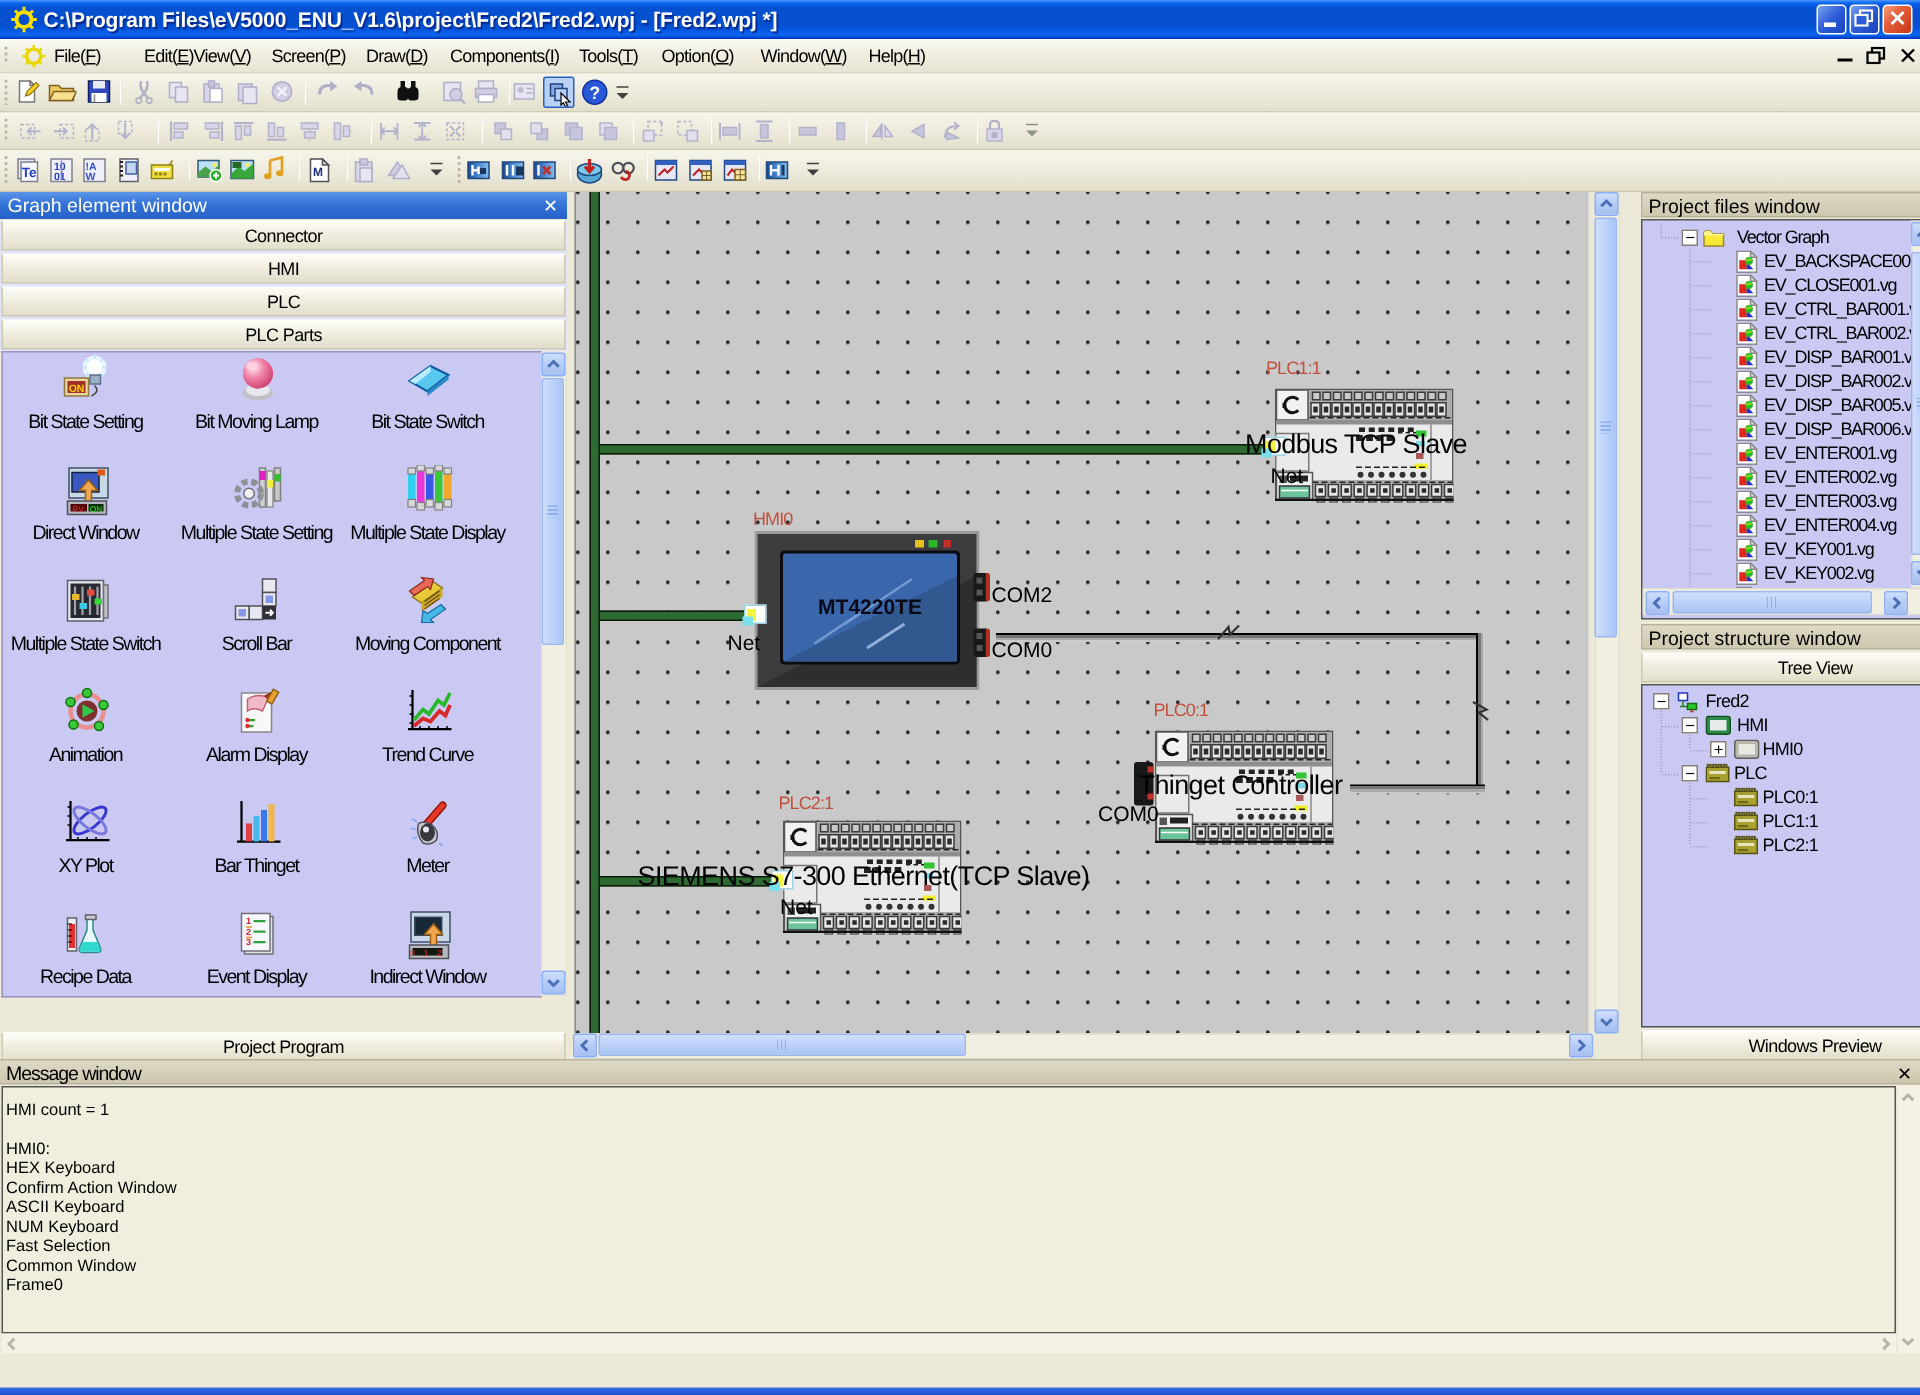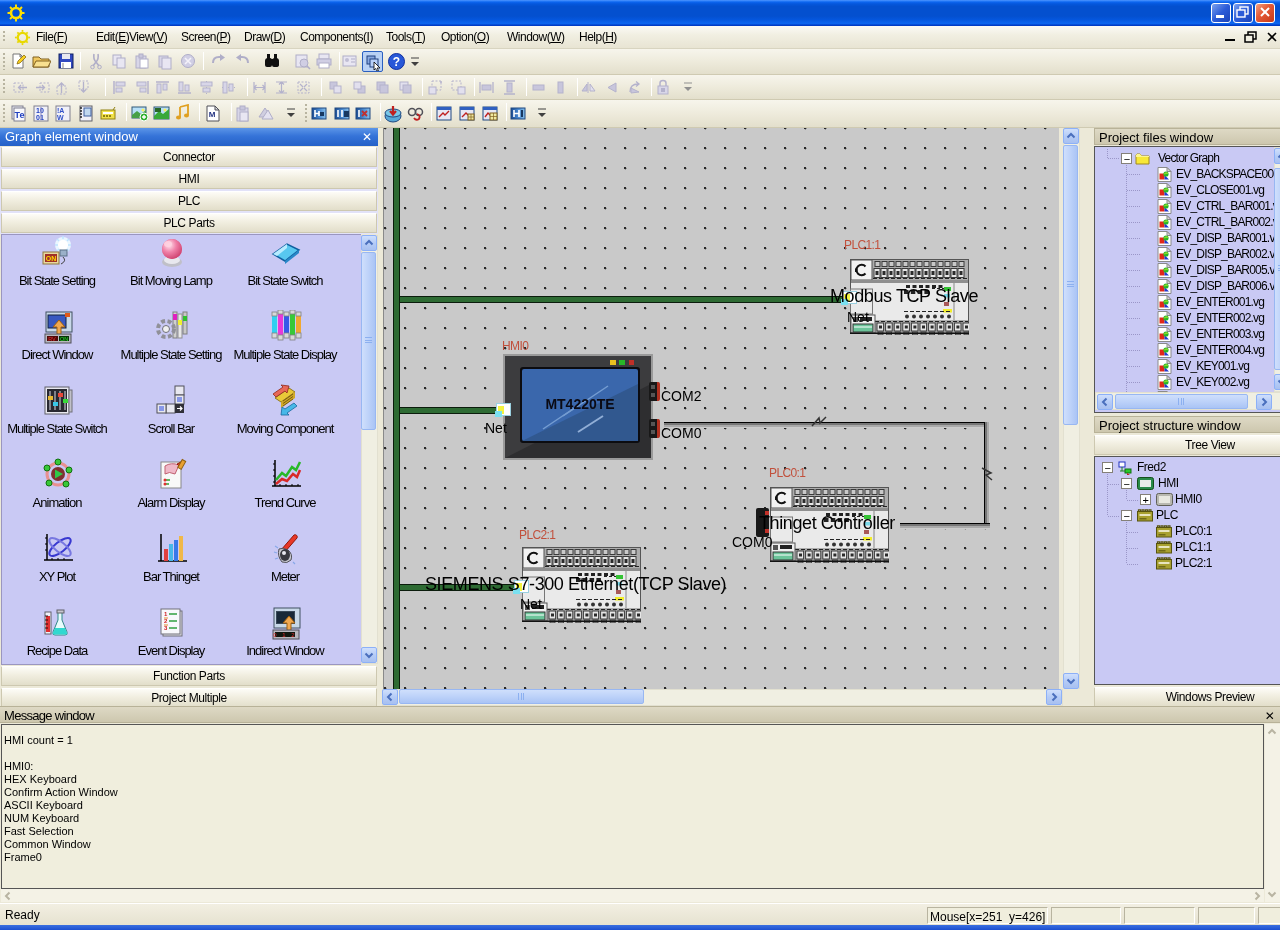--- a/index.html
+++ b/index.html
@@ -252,20 +252,21 @@
           <line x1="9" y1="0.5" x2="9" y2="3"></line>
           <line x1="9" y1="15" x2="9" y2="17.5"></line>
           <line x1="0.5" y1="9" x2="3" y2="9"></line>
           <line x1="15" y1="9" x2="17.5" y2="9"></line>
           <line x1="3" y1="3" x2="5" y2="5"></line>
           <line x1="13" y1="13" x2="15" y2="15"></line>
           <line x1="3" y1="15" x2="5" y2="13"></line>
           <line x1="13" y1="5" x2="15" y2="3"></line>
         </g>
       </svg>
+    <span class="ttext" style="letter-spacing:-0.1px">C:\Program Files\eV5000_ENU_V1.6\project\Fred2\Fred2.wpj - [Fred2.wpj *]</span>
     <div class="winbtn min"><svg width="18" height="16">
           <rect x="4" y="11" width="8" height="3" fill="#fff"></rect>
         </svg></div>
     <div class="winbtn res"><svg width="18" height="16">
           <rect x="6" y="3" width="8" height="7" fill="none" stroke="#fff" stroke-width="1.4"></rect>
           <rect x="3" y="6" width="8" height="7" fill="#2c5cd8" stroke="#fff" stroke-width="1.4"></rect>
         </svg></div>
     <div class="winbtn cls"><svg width="18" height="16">
           <g stroke="#fff" stroke-width="2">
             <line x1="5" y1="4" x2="13" y2="12"></line>
@@ -993,22 +994,21 @@
         <svg width="10" height="10" viewBox="0 0 10 10">
           <path d="M1.5 6.5 L5 3 L8.5 6.5" fill="none" stroke="#4a6fbd" stroke-width="2"></path>
         </svg>
       </div>
     <div class="sb-thumb" style="left:361px;top:124px;width:15px;height:178px;"></div>
     <div class="sb-btn" style="left:361px;top:519px;">
         <svg width="10" height="10" viewBox="0 0 10 10">
           <path d="M1.5 3.5 L5 7 L8.5 3.5" fill="none" stroke="#4a6fbd" stroke-width="2"></path>
         </svg>
       </div>
-    <div class="acchdr" style="top:538px">Function Parts</div>
-    <div class="acchdr" style="top:560px">Project Multiple</div>
+    <div class="acchdr" style="top:560px">Project Program</div>
   </div>
 
   <div id="canvas" class="abs" style="left:378px;top:128px;width:704px;height:578px;background:#ece9d8;">
     <div id="grid" class="abs" style="left:5px;top:0;width:676px;height:561px;border-left:1px solid #8a8a8a;background-color:#c9c9c9;background-image:radial-gradient(circle at 1.2px 1.2px,#282828 1px,transparent 1.5px);background-size:20px 20px;background-position:0px -1px;overflow:hidden;">
 
       <div class="abs" style="left:9px;top:0;width:7px;height:561px;background:#2e6b33;border-left:1.5px solid #0b1c0c;border-right:1.5px solid #0b1c0c;"></div>
 
       <div class="abs" style="left:16px;top:168px;width:455px;height:7px;background:#2e6b33;border-top:1.5px solid #0b1c0c;border-bottom:1.5px solid #0b1c0c;"></div>
 
       <div class="abs" style="left:16px;top:279px;width:103px;height:7px;background:#2e6b33;border-top:1.5px solid #0b1c0c;border-bottom:1.5px solid #0b1c0c;"></div>
@@ -1344,24 +1344,14 @@
     <div class="abs" style="left:1265px;top:18px;width:15px;height:178px;background:#f4f2e6;">
       <svg class="abs" style="left:2px;top:3px" width="10" height="10" viewBox="0 0 10 10">
           <path d="M1.5 6.5 L5 3 L8.5 6.5" fill="none" stroke="#b8b4a2" stroke-width="2"></path>
         </svg>
       <svg class="abs" style="left:2px;top:165px" width="10" height="10" viewBox="0 0 10 10">
           <path d="M1.5 3.5 L5 7 L8.5 3.5" fill="none" stroke="#b8b4a2" stroke-width="2"></path>
         </svg>
     </div>
   </div>
 
-  <div id="statusbar" class="abs" style="left:0;top:903px;width:1280px;height:22px;background:linear-gradient(180deg,#f2efe2,#e6e2d0);border-top:1px solid #fff;">
-    <span class="abs" style="left:5px;top:4px;font-size:12px;color:#000;">Ready</span>
-    <div class="scell" style="left:927px;width:121px;">
-        <span style="position:absolute;left:2px;top:2px;font-size:12px;white-space:nowrap;">Mouse[x=251&nbsp;&nbsp;y=426]</span>
-      </div>
-    <div class="scell" style="left:1051px;width:70px;"></div>
-    <div class="scell" style="left:1124px;width:71px;"></div>
-    <div class="scell" style="left:1198px;width:57px;"></div>
-    <div class="scell" style="left:1258px;width:30px;"></div>
-  </div>
   <div class="abs" style="left:0;top:925px;width:1280px;height:5px;background:linear-gradient(180deg,#3a6fe0,#1c4fd0);"></div>
 </div>
 
 </body></html>

